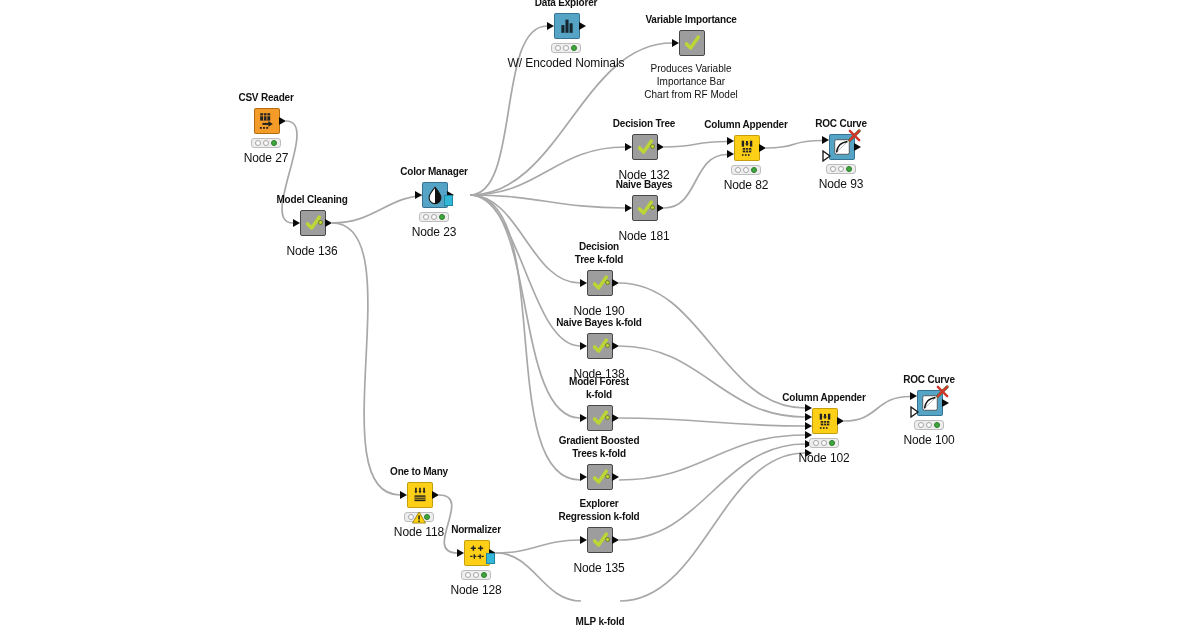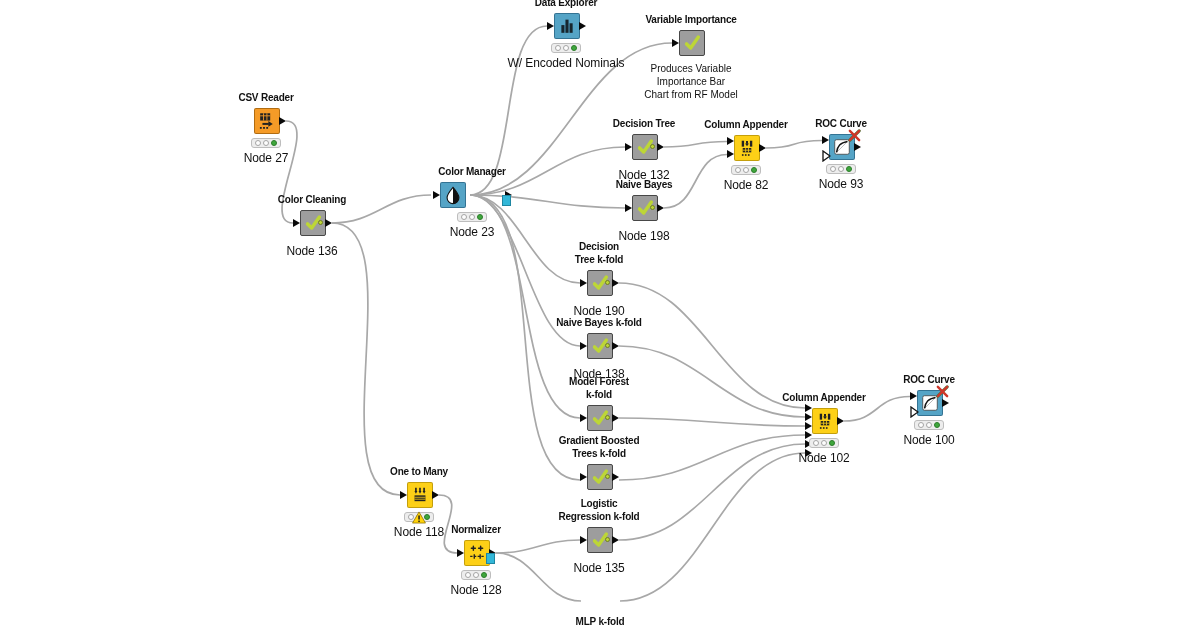--- a/index.html
+++ b/index.html
@@ -99,34 +99,34 @@
         </div>
         <span class="port-out" style="top:8.5px"></span>
         <div class="traffic">
           <span class="tl-dot"></span>
           <span class="tl-dot"></span>
           <span class="tl-dot on"></span>
         </div>
         <div class="node-label ">Node 27</div>
       </div>
       <div class="node" style="left: 300px; top: 210px;">
-        <div class="node-title">Color Cleaning</div>
+        <div class="node-title">Model Cleaning</div>
         <div class="node-body c-grey">
           <span class="icon">
             <svg width="20" height="20" viewBox="0 0 22 22">
               <path d="M5,12 L9.5,16.5 L18,4.5" fill="none" stroke="#bdd636" stroke-width="3.8" stroke-linecap="round" stroke-linejoin="round"></path>
             </svg>
           </span>
         </div>
         <span class="port-in" style="top:8.5px"></span>
         <span class="port-out" style="top:8.5px"></span>
         <span class="comp-dot"></span>
         <div class="node-label no-tl">Node 136</div>
       </div>
-      <div class="node" style="left: 440px; top: 182px; padding-left: 40px;">
+      <div class="node" style="left: 422px; top: 182px;">
         <div class="node-title">Color Manager</div>
         <div class="node-body c-blue">
           <span class="icon">
             <svg width="20" height="20" viewBox="0 0 22 22">
               <path d="M11,2.5 C11,2.5 4.5,10 4.5,14 a6.5,6.5 0 0 0 13,0 C17.5,10 11,2.5 11,2.5 Z" fill="#fff" stroke="#111" stroke-width="1.2"></path>
               <path d="M11,2.5 C11,2.5 17.5,10 17.5,14 a6.5,6.5 0 0 1 -6.5,6.5 Z" fill="#111"></path>
             </svg>
           </span>
         </div>
         <span class="port-in" style="top:8.5px"></span>
@@ -194,21 +194,21 @@
         <div class="node-body c-grey">
           <span class="icon">
             <svg width="20" height="20" viewBox="0 0 22 22">
               <path d="M5,12 L9.5,16.5 L18,4.5" fill="none" stroke="#bdd636" stroke-width="3.8" stroke-linecap="round" stroke-linejoin="round"></path>
             </svg>
           </span>
         </div>
         <span class="port-in" style="top:8.5px"></span>
         <span class="port-out" style="top:8.5px"></span>
         <span class="comp-dot"></span>
-        <div class="node-label no-tl">Node 198</div>
+        <div class="node-label no-tl">Node 181</div>
       </div>
       <div class="node" style="left: 734px; top: 135px;">
         <div class="node-title">Column Appender</div>
         <div class="node-body c-yellow">
           <span class="icon">
             <svg width="20" height="20" viewBox="0 0 22 22">
               <g fill="#222">
                 <rect x="5.2" y="3" width="2.6" height="6.5"></rect>
                 <rect x="14.2" y="3" width="2.6" height="6.5"></rect>
               </g>
@@ -316,21 +316,21 @@
             <svg width="20" height="20" viewBox="0 0 22 22">
               <path d="M5,12 L9.5,16.5 L18,4.5" fill="none" stroke="#bdd636" stroke-width="3.8" stroke-linecap="round" stroke-linejoin="round"></path>
             </svg>
           </span>
         </div>
         <span class="port-in" style="top:8.5px"></span>
         <span class="port-out" style="top:8.5px"></span>
         <span class="comp-dot"></span>
       </div>
       <div class="node" style="left: 587px; top: 527px;">
-        <div class="node-title">Logistic
+        <div class="node-title">Explorer
 Regression k-fold</div>
         <div class="node-body c-grey">
           <span class="icon">
             <svg width="20" height="20" viewBox="0 0 22 22">
               <path d="M5,12 L9.5,16.5 L18,4.5" fill="none" stroke="#bdd636" stroke-width="3.8" stroke-linecap="round" stroke-linejoin="round"></path>
             </svg>
           </span>
         </div>
         <span class="port-in" style="top:8.5px"></span>
         <span class="port-out" style="top:8.5px"></span>

